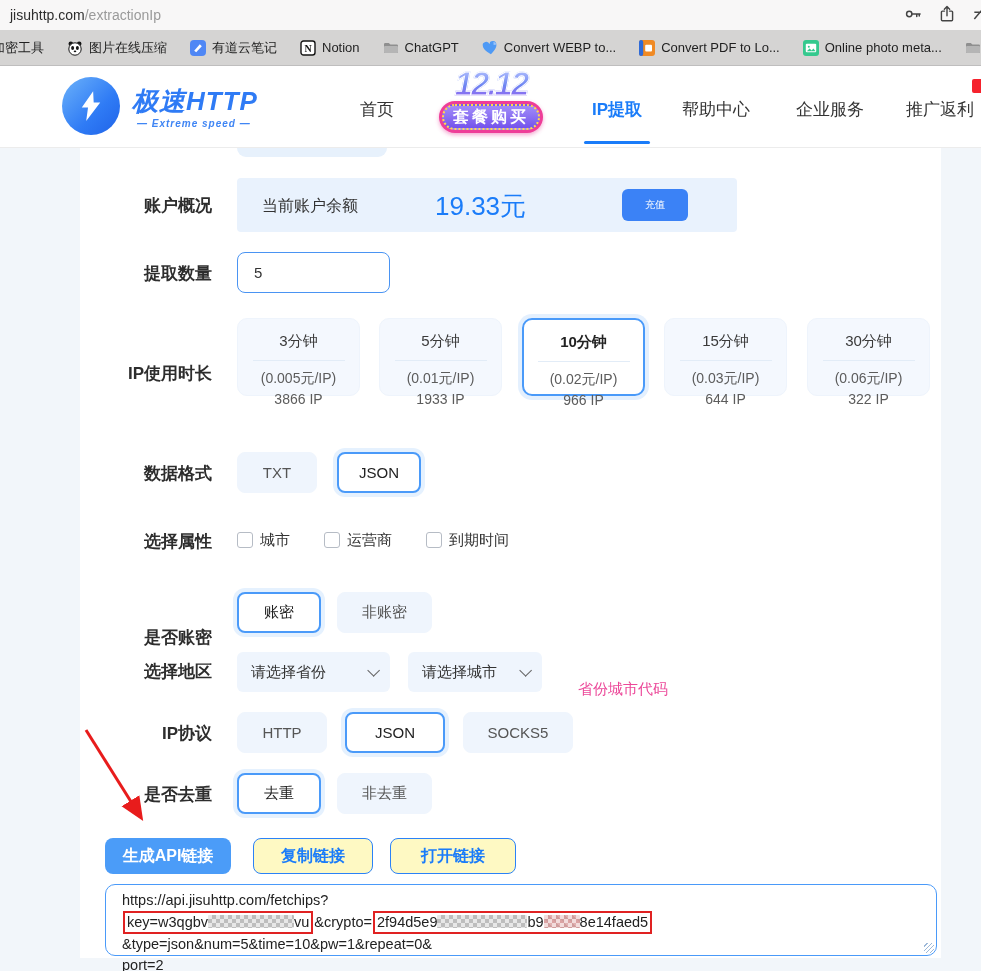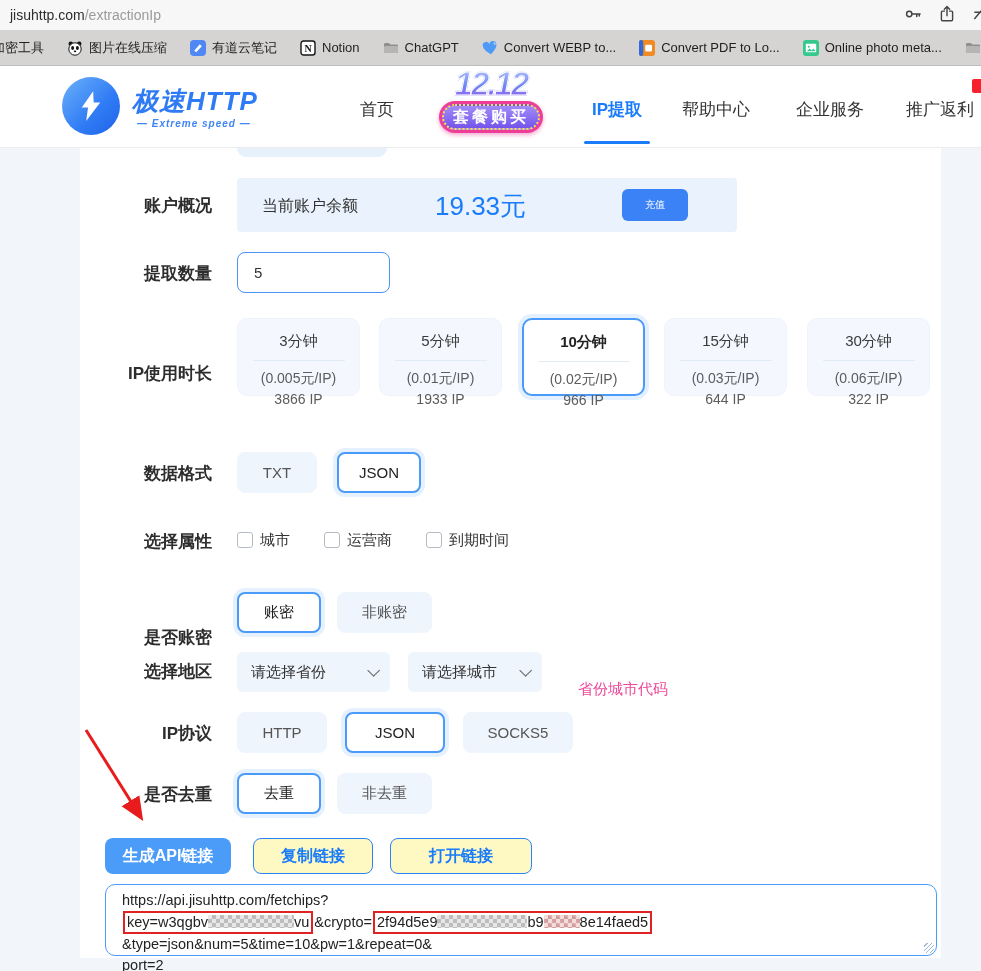--- a/index.html
+++ b/index.html
@@ -328,21 +328,21 @@
     <defs>
       <marker id="ah" markerWidth="10" markerHeight="10" refX="6" refY="3.5" orient="auto">
         <polygon points="0 0, 8 3.5, 0 7" fill="#e81c1c"></polygon>
       </marker>
     </defs>
     <line x1="10" y1="12" x2="64" y2="98" stroke="#e81c1c" stroke-width="3" marker-end="url(#ah)"></line>
   </svg>
 
   <button class="gen-btn">生成API链接</button>
   <button class="ghost-btn" style="left:253px; width:120px;">复制链接</button>
-  <button class="ghost-btn" style="left:390px; width:142px;">打开链接</button>
+  <button class="ghost-btn" style="left:390px; width:126px;">打开链接</button>
 
   <div class="result-box">
     <div>https://api.jisuhttp.com/fetchips?</div>
     <div><span class="redwrap"><span>key=w3qgbv</span><span class="mosaic m1"></span><span>vu</span></span><span>&amp;crypto=</span><span class="redwrap"><span>2f94d5e9</span><span class="mosaic m2"></span><span>b9</span><span class="mosaic pink m3"></span><span>8e14faed5</span></span><span>&amp;type=json&amp;num=5&amp;time=10&amp;pw=1&amp;repeat=0&amp;</span></div>
     <div>port=2</div>
     <span class="rz"></span>
   </div>
 
 </div>
 

